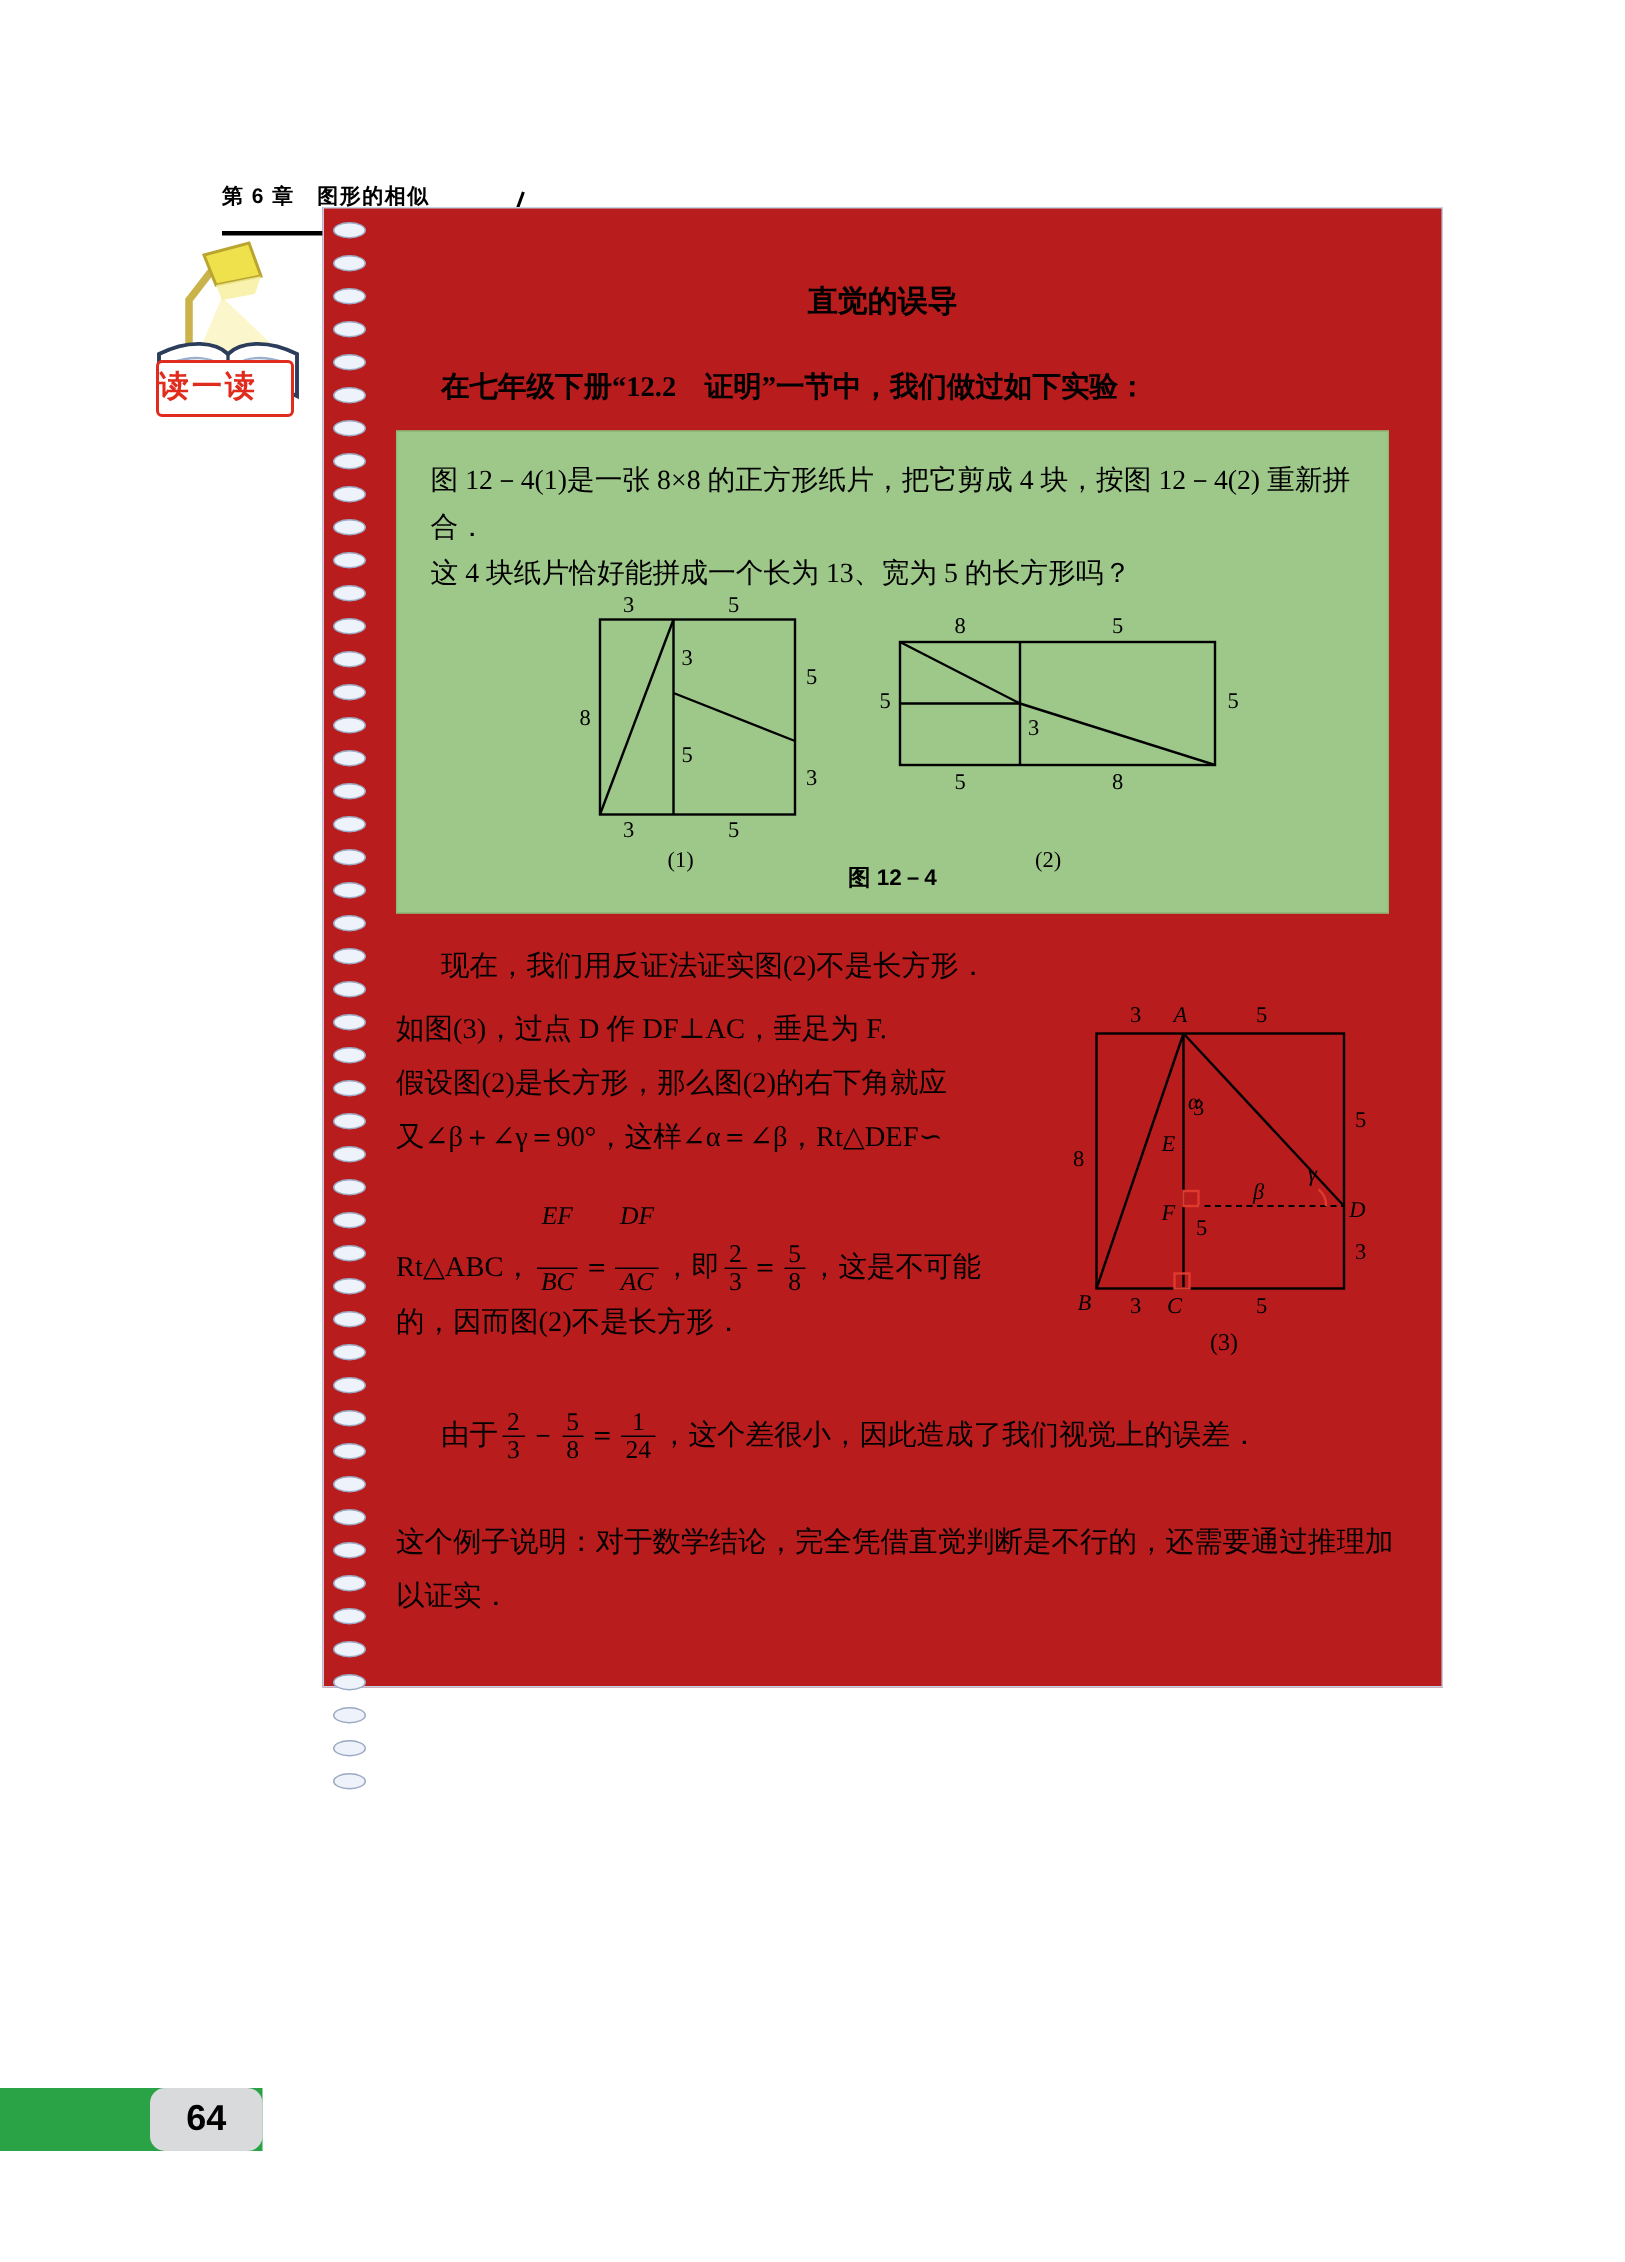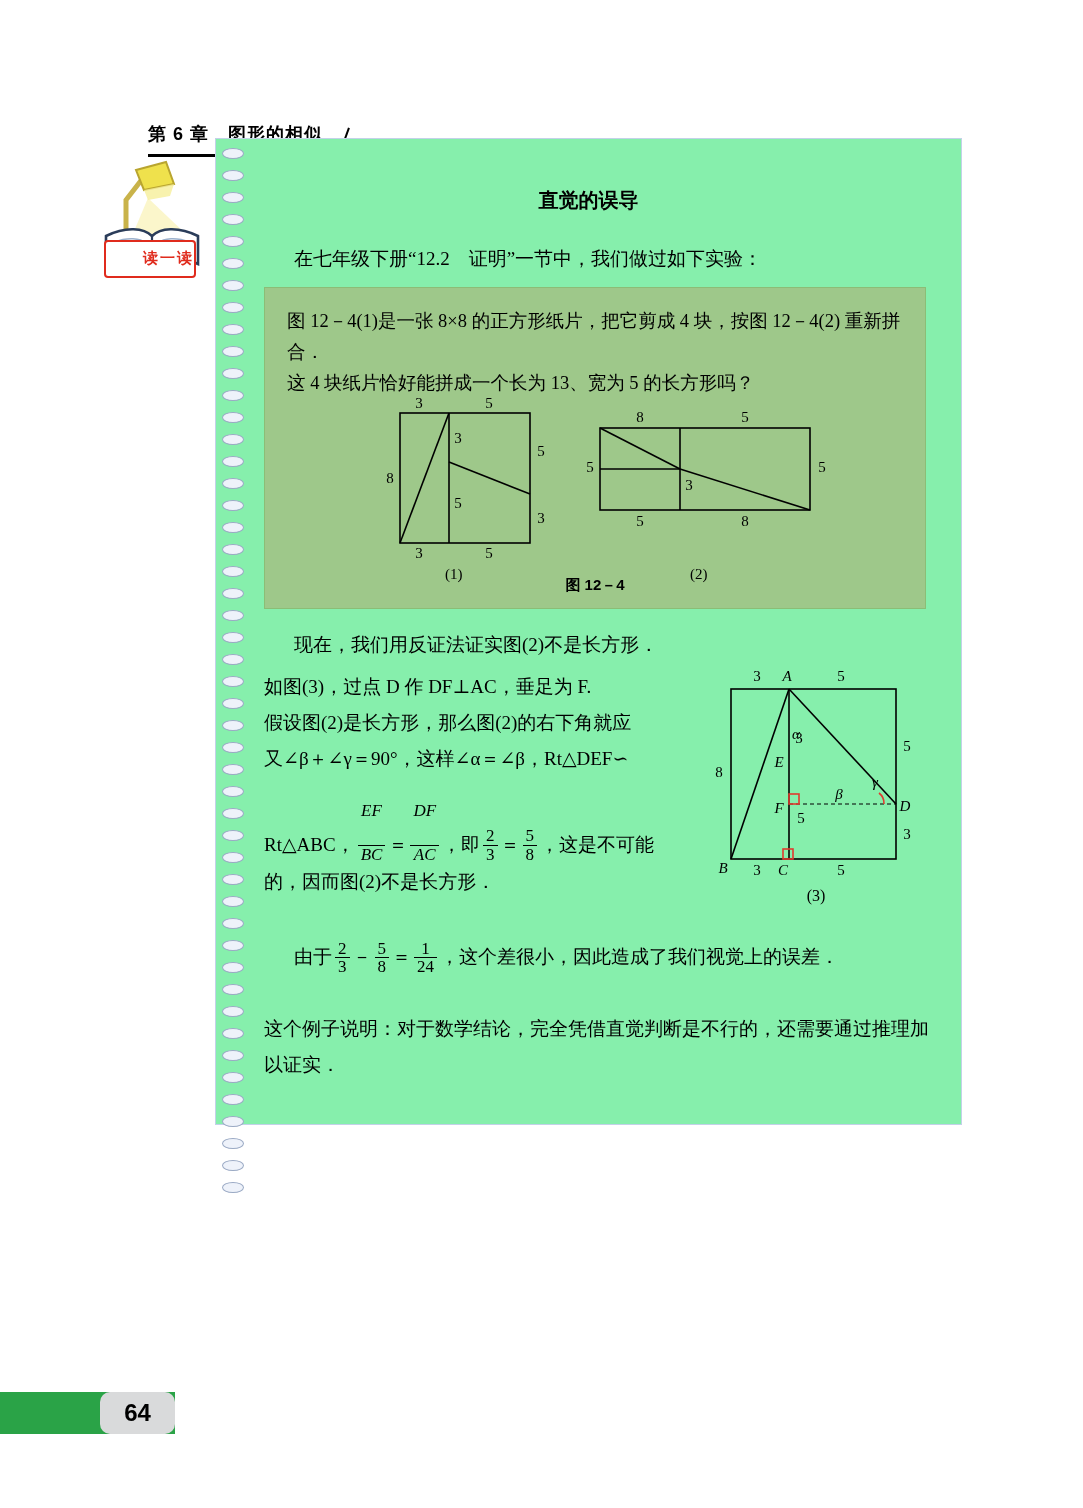--- a/index.html
+++ b/index.html
@@ -8,61 +8,61 @@
     font-family:"Liberation Serif","DejaVu Serif",serif;
     position:relative;overflow:hidden;
   }
   
   .header{
     position:absolute;left:0;top:60px;width:1083px;height:40px;
   }
   .chapter-label{
     position:absolute;left:148px;top:62px;
     font-family:"Liberation Sans","DejaVu Sans",sans-serif;
-    font-size:18px;color:#000;letter-spacing:1px;font-weight:600;
+    font-size:14px;color:#000;letter-spacing:1px;font-weight:600;
   }
   .chapter-rule{
     position:absolute;left:148px;top:94px;width:190px;height:3px;background:#000;
   }
   .chapter-slash{
     position:absolute;left:337px;top:66px;width:2px;height:32px;background:#000;
     transform:rotate(20deg);transform-origin:bottom;
   }
   .dashed-rule{
     position:absolute;left:350px;top:82px;width:608px;height:0;
     border-top:2px dashed #4a4a4a;
   }
   
   .read-panel{
     position:absolute;left:215px;top:138px;width:745px;height:985px;
-    background:#86efac;border:1px solid #c3d1e8;
+    background:#b91c1c;border:1px solid #c3d1e8;
   }
   .spiral{
     position:absolute;left:222px;top:148px;width:20px;height:965px;
   }
   .spiral i{
     display:block;width:20px;height:9px;border-radius:50%;
     border:1.5px solid #9aa9c4;background:#eef2fa;margin-bottom:11px;
   }
   
   .lamp-wrap{position:absolute;left:88px;top:140px;width:120px;height:150px;}
   .read-badge{
     position:absolute;left:104px;top:240px;width:88px;height:34px;
     border:2px solid #e02b1d;border-radius:4px;background:#fff;
-    color:#e02b1d;font-size:15px;font-weight:700;text-align:right;line-height:32px;
+    color:#e02b1d;font-size:20px;font-weight:700;text-align:left;line-height:32px;
     font-family:"Liberation Sans","DejaVu Sans",sans-serif;letter-spacing:2px;
   }
   .panel-title{
     position:absolute;left:0;top:48px;width:745px;text-align:center;
     font-family:"Liberation Sans","DejaVu Sans",sans-serif;
     font-size:20px;font-weight:700;color:#000;
   }
   .lead-line{
     position:absolute;left:78px;top:105px;width:640px;
-    font-size:19px;color:#000;line-height:30px;
+    font-size:19px;color:#000;line-height:30px;font-weight:bold;
   }
   
   .green-box{
     position:absolute;left:48px;top:148px;width:660px;height:320px;
     background:#9ec88a;border:1px solid #8bbd76;
   }
   .gb-p1{position:absolute;left:22px;top:18px;width:620px;font-size:18.5px;line-height:31px;color:#000;}
   .gb-p2{position:absolute;left:22px;top:80px;width:620px;font-size:18.5px;line-height:31px;color:#000;}
   .fig-caption{
     position:absolute;left:0;top:288px;width:660px;text-align:center;

